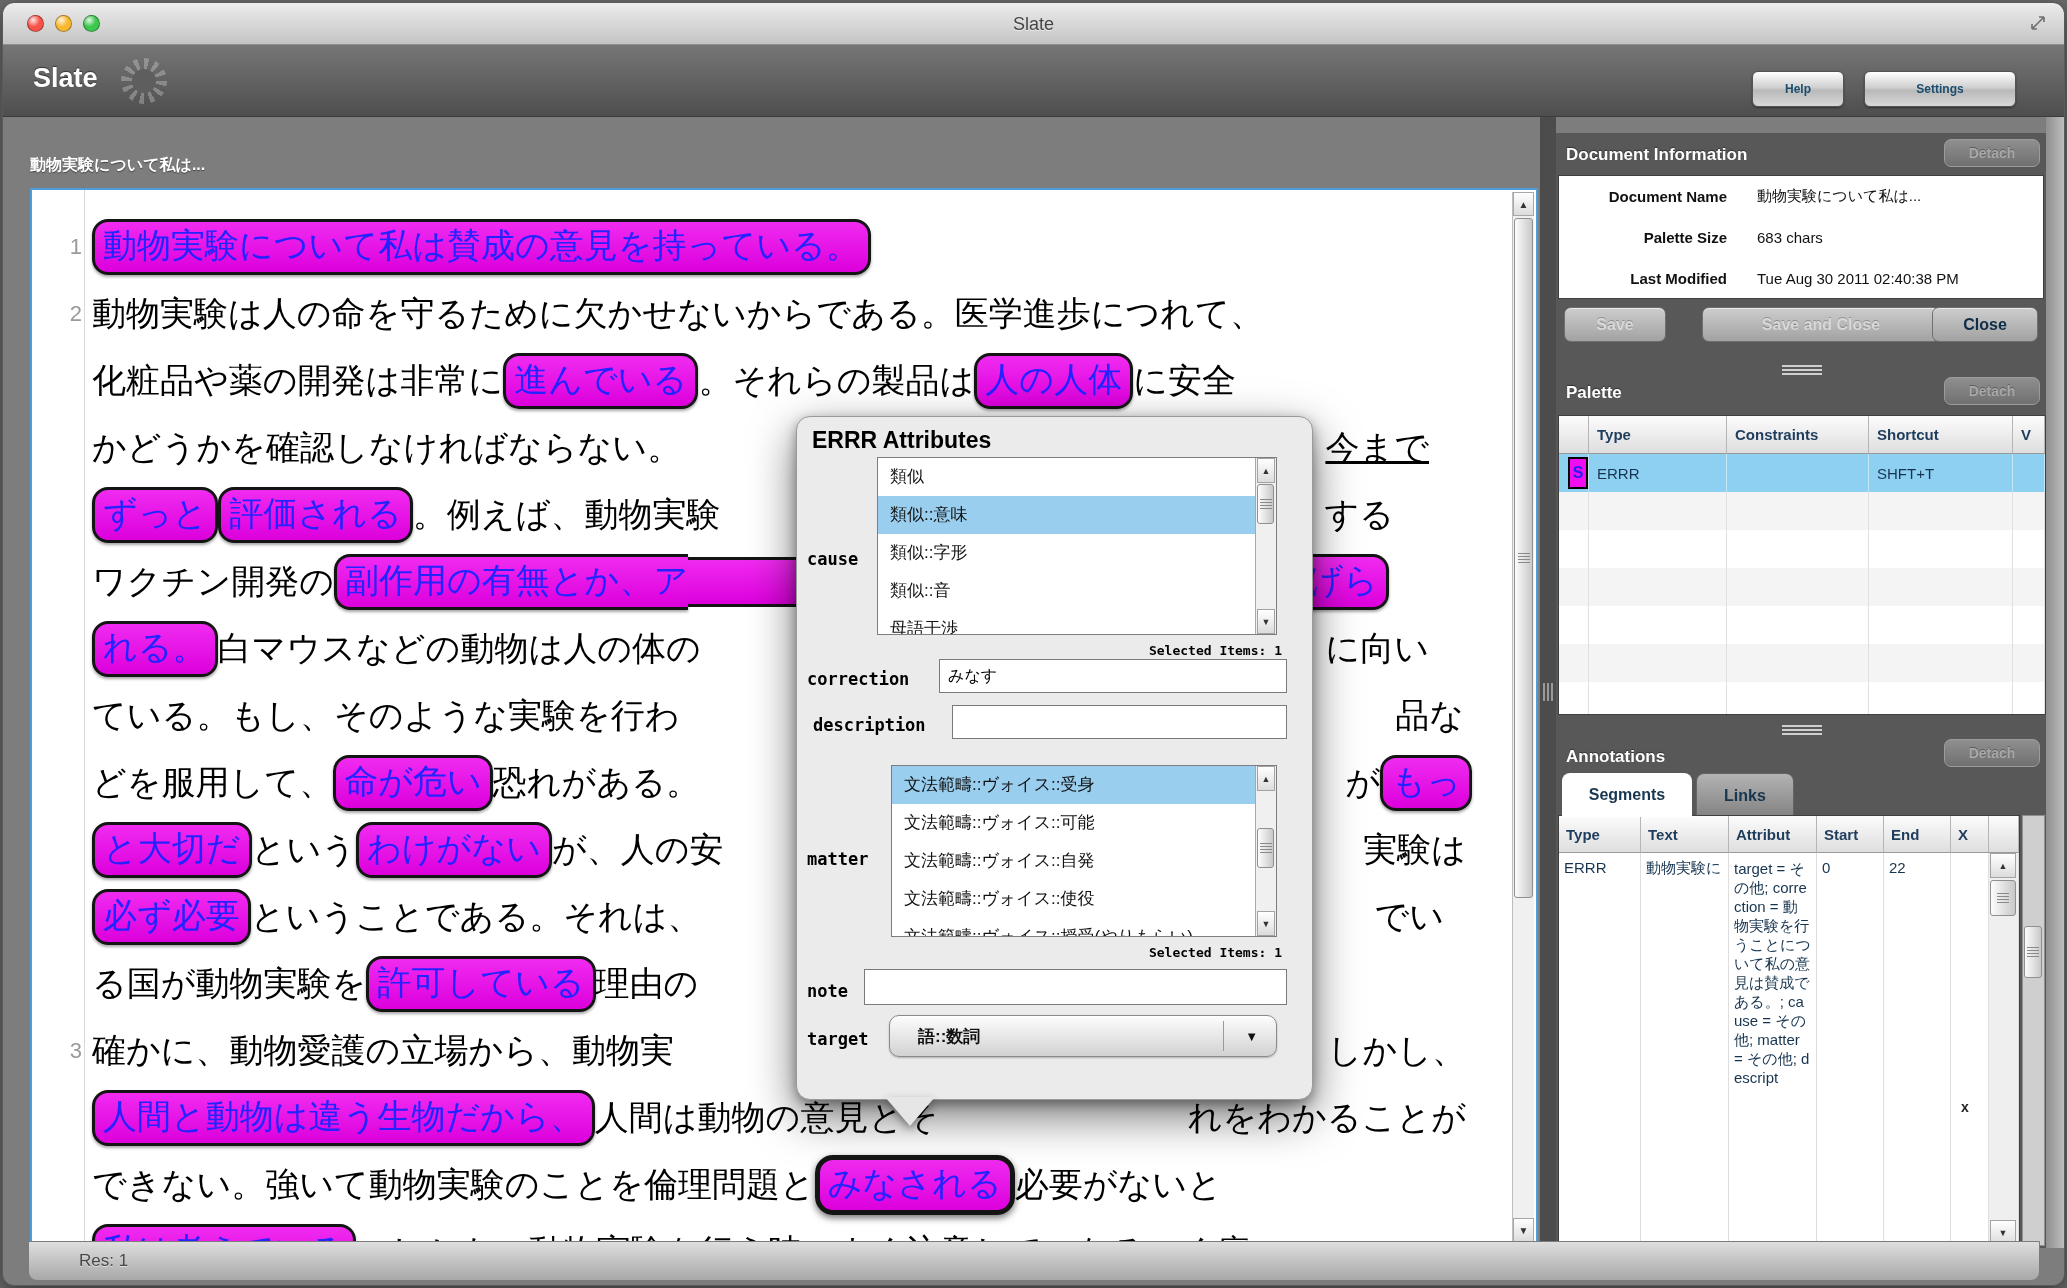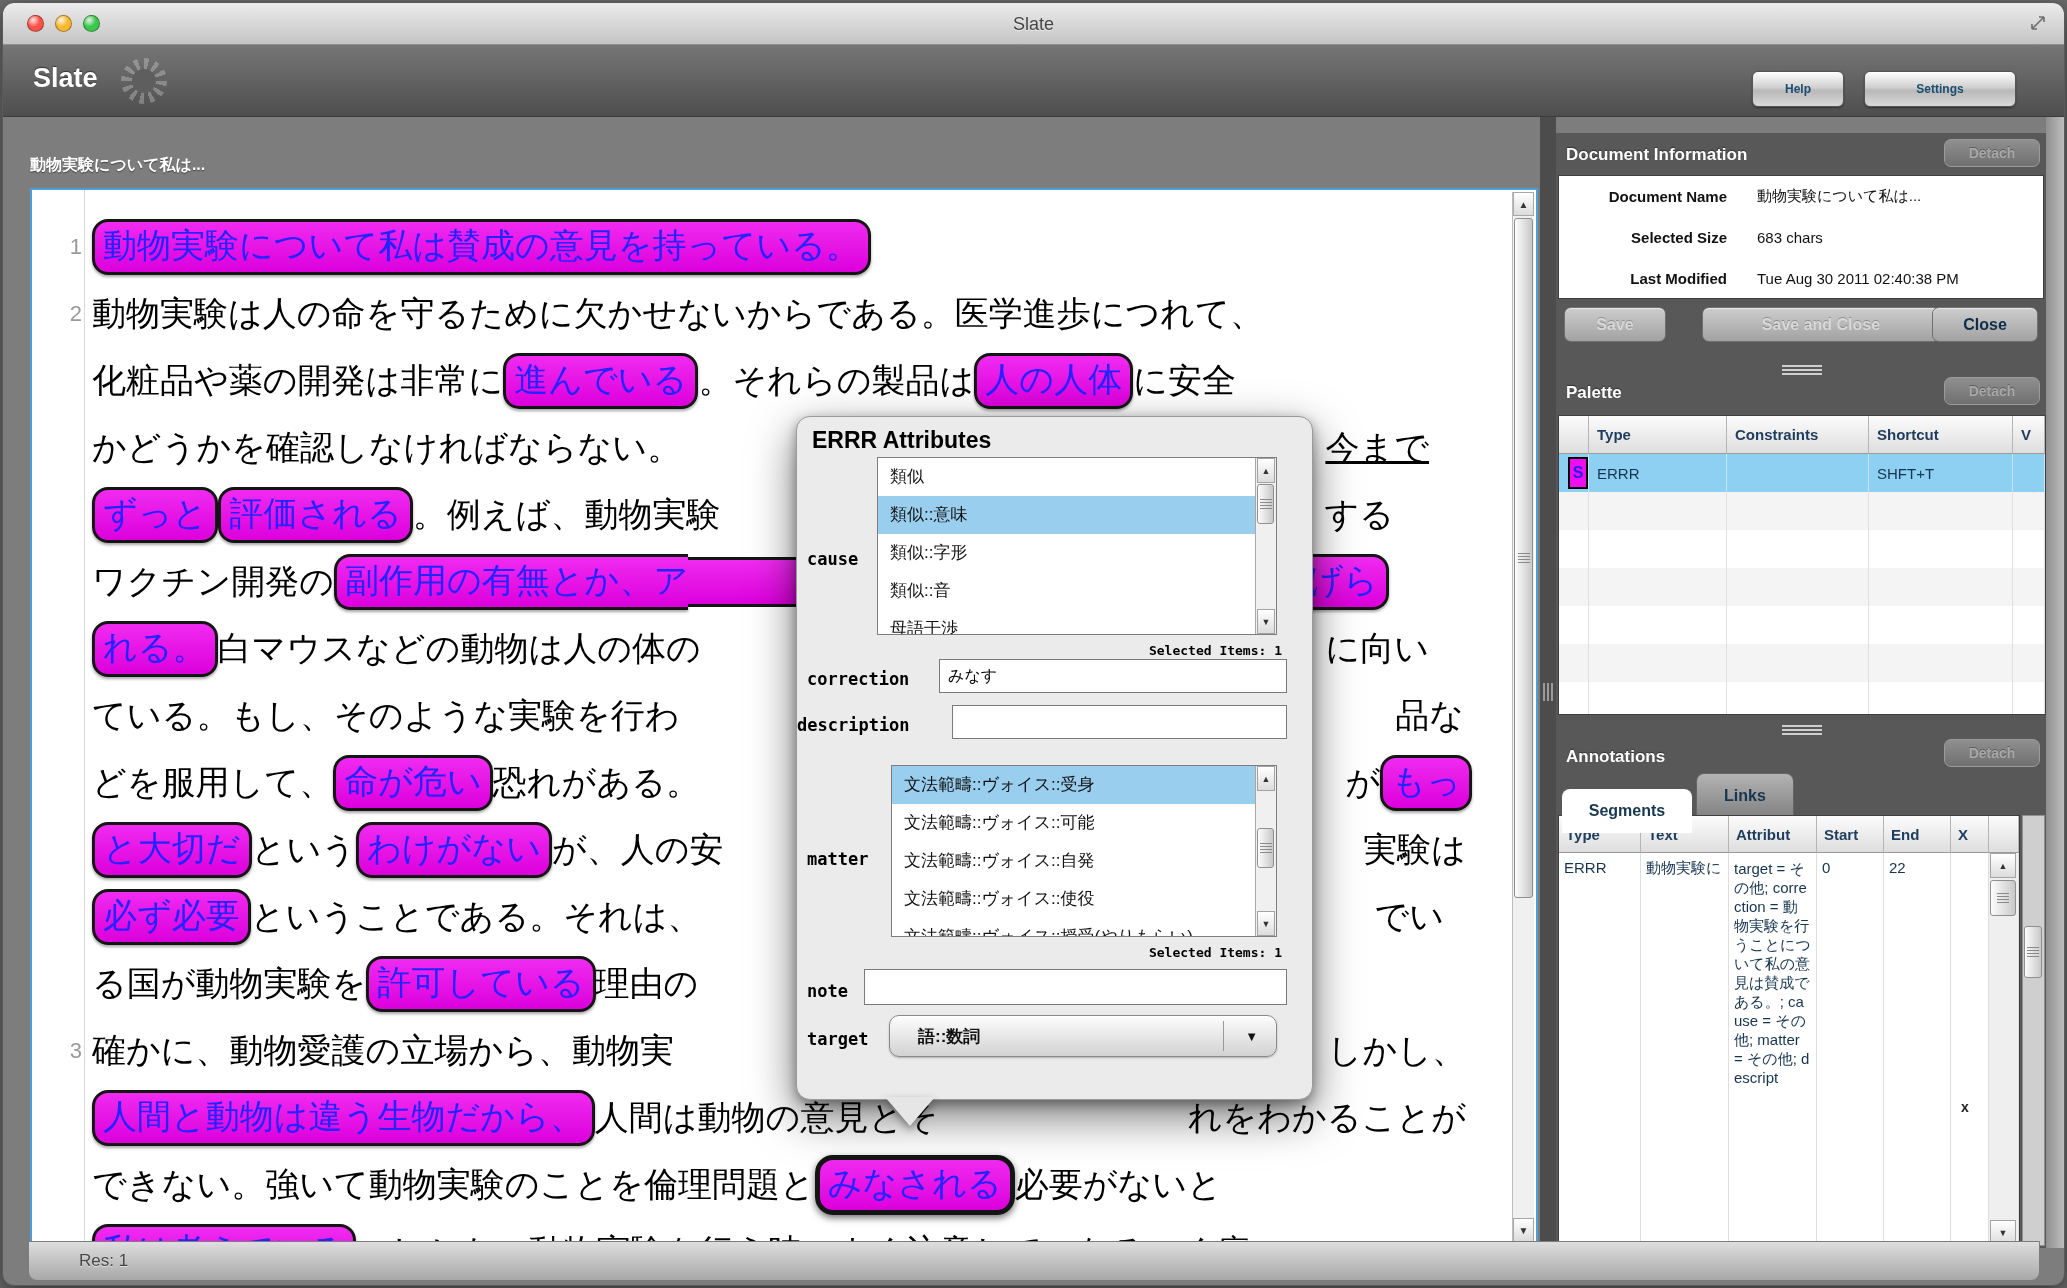--- a/index.html
+++ b/index.html
@@ -195,21 +195,21 @@
     <div class="sidebar">
 
       <div class="panel-title" style="left:10px; top:12px;">Document Information</div>
       <div class="detach" style="top:6px;">Detach</div>
       <div class="infobox">
         <div class="info-row">
           <div class="info-label">Document Name</div>
           <div class="info-value">動物実験について私は...</div>
         </div>
         <div class="info-row">
-          <div class="info-label">Selected Size</div>
+          <div class="info-label">Palette Size</div>
           <div class="info-value">683 chars</div>
         </div>
         <div class="info-row">
           <div class="info-label">Last Modified</div>
           <div class="info-value">Tue Aug 30 2011 02:40:38 PM</div>
         </div>
       </div>
       <div class="act-btn disabled btn-save">Save</div>
       <div class="act-btn disabled btn-saveclose">Save and Close</div>
       <div class="act-btn enabled btn-close">Close</div>
@@ -276,21 +276,21 @@
               <div></div>
               <div></div>
               <div></div>
             </div>
           </div>
       </div>
       <div class="handle" style="top:592px;"></div>
 
       <div class="panel-title" style="left:10px; top:614px;">Annotations</div>
       <div class="detach" style="top:606px;">Detach</div>
-      <div class="tab active" style="left:6px; top:640px; width:130px;margin-top:16px;">Segments</div>
+      <div class="tab active" style="left:6px; top:640px; width:130px;">Segments</div>
       <div class="tab inactive" style="left:140px; top:640px; width:98px;">Links</div>
 
       <div class="atable">
         <div class="arow-h">
           <div>Type</div>
           <div>Text</div>
           <div>Attribut</div>
           <div>Start</div>
           <div>End</div>
           <div>X</div>
@@ -346,21 +346,21 @@
               <div class="grip-lines"></div>
             </div>
           <div class="sb-arr" style="bottom:0;">▼</div>
         </div>
       </div>
       <div class="selcount" style="top:226px;">Selected Items: 1</div>
 
       <div class="plabel" style="left:10px; top:252px;">correction</div>
       <input class="pinput" style="left: 142px; top: 242px; width: 348px;" value="みなす">
 
-      <div class="plabel" style="left:0; top:298px;">description</div>
+      <div class="plabel" style="left:16px; top:298px;">description</div>
       <input class="pinput" style="left: 155px; top: 288px; width: 335px;" value="">
 
       <div class="plabel" style="left:10px; top:432px;">matter</div>
       <div class="plist" style="left:94px; top:348px; width:386px; height:172px;">
         <div id="matter-items">
             <div class="litem lsel">文法範疇::ヴォイス::受身</div>
             <div class="litem">文法範疇::ヴォイス::可能</div>
             <div class="litem">文法範疇::ヴォイス::自発</div>
             <div class="litem">文法範疇::ヴォイス::使役</div>
             <div class="litem">文法範疇::ヴォイス::授受(やりもらい)</div>

